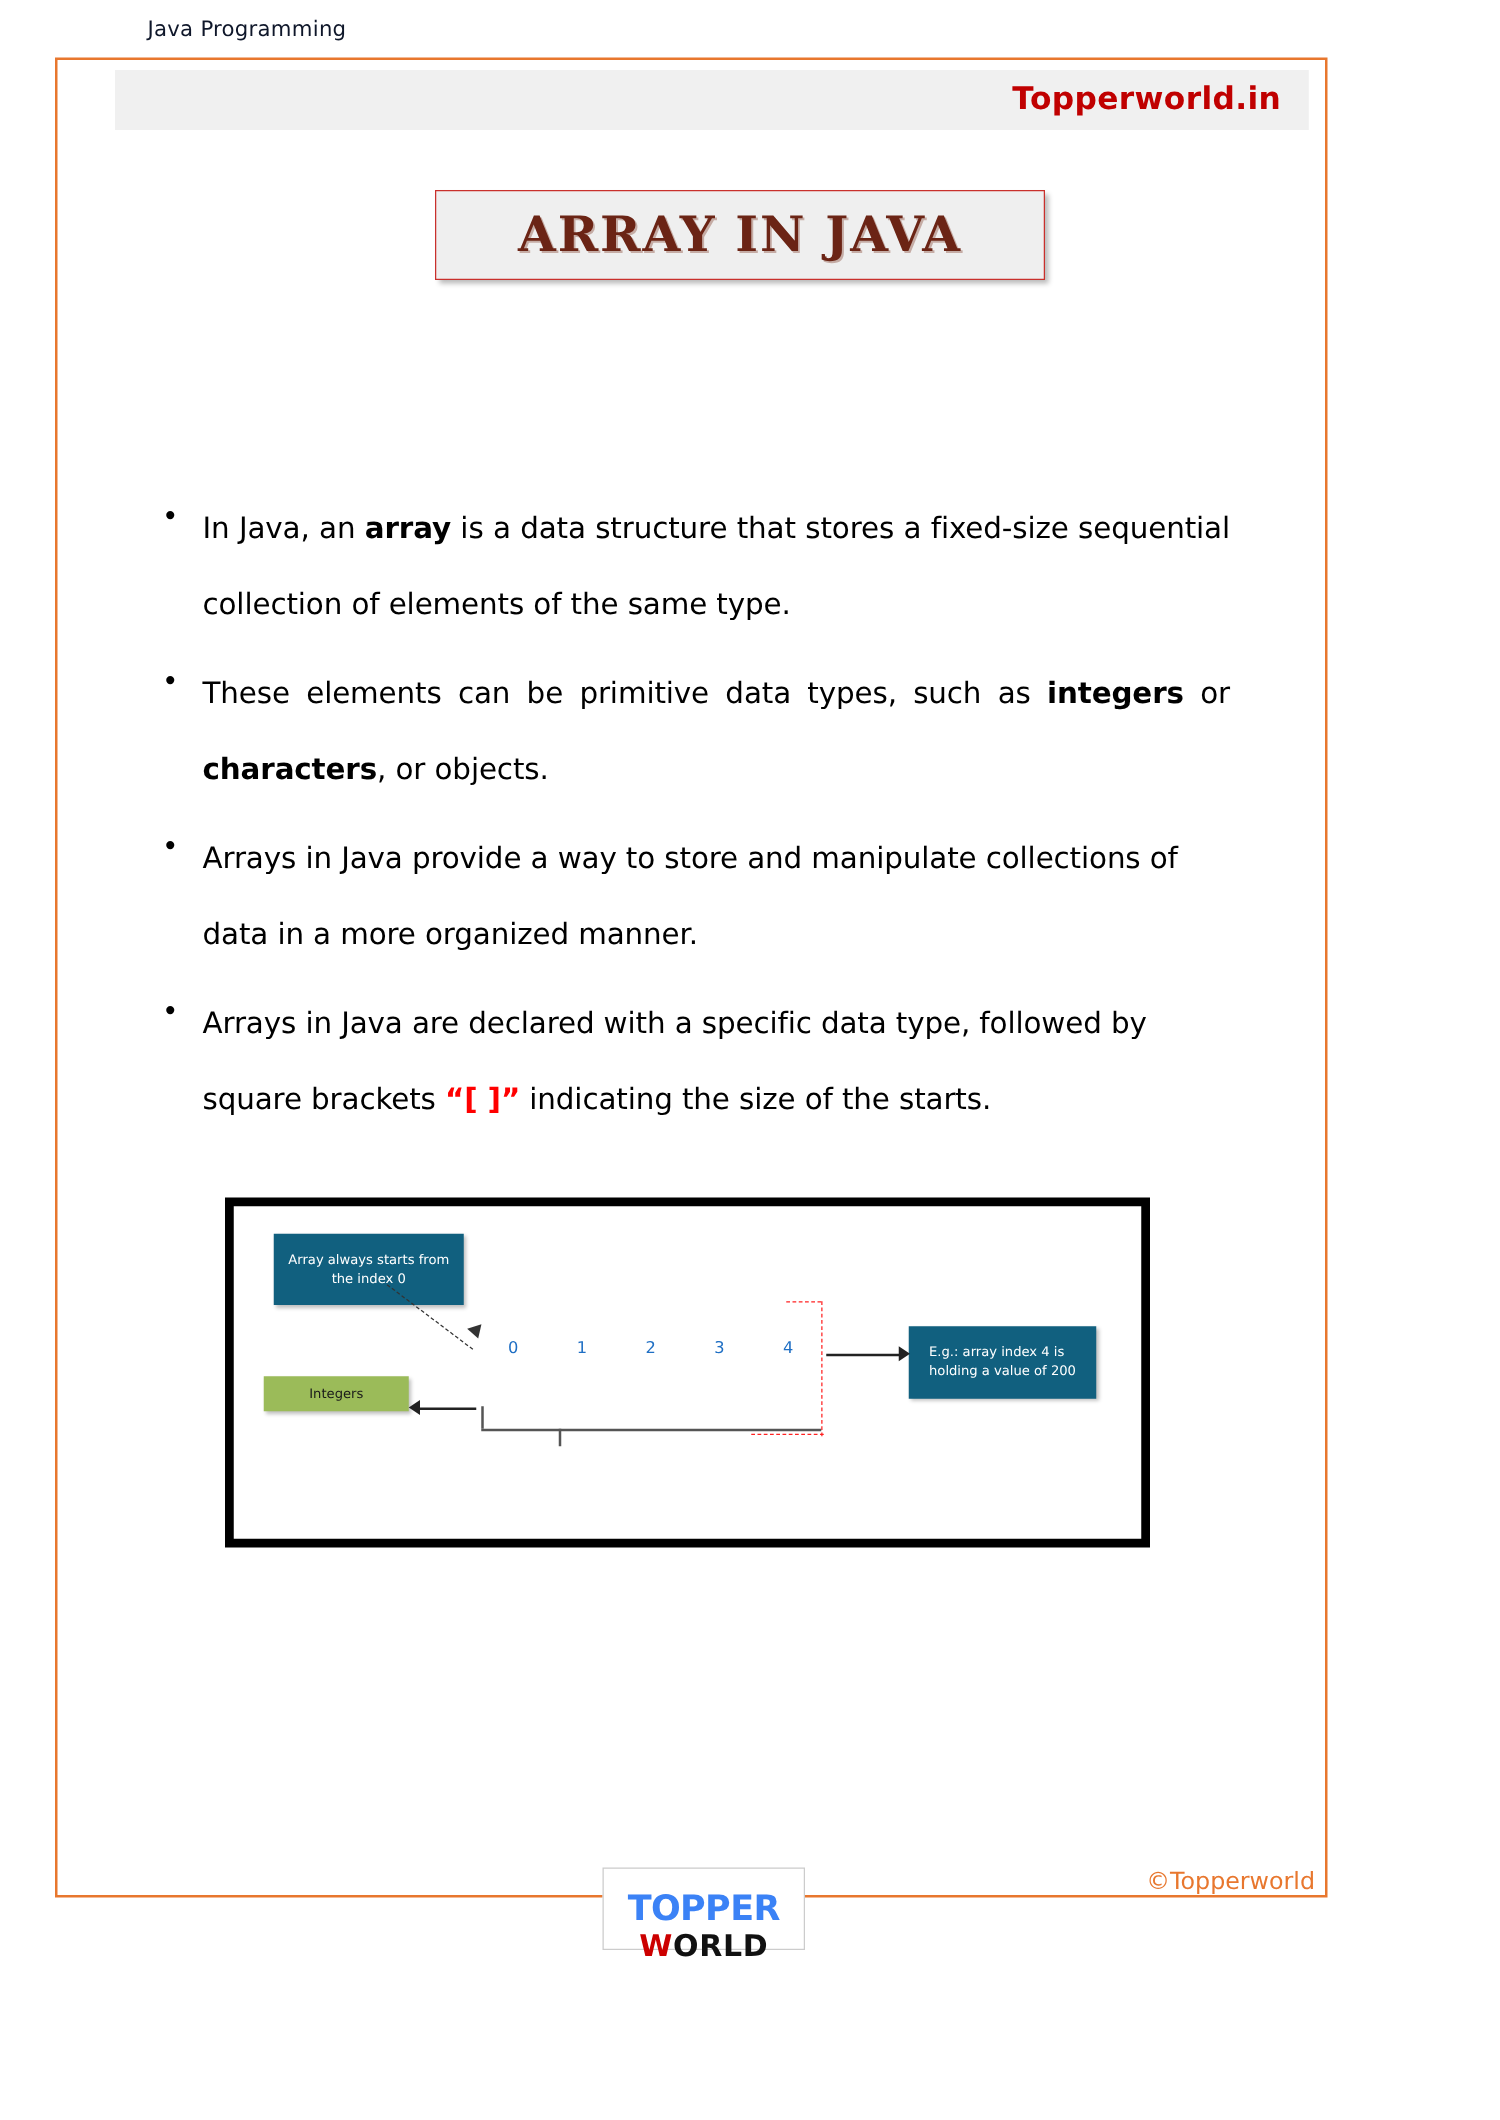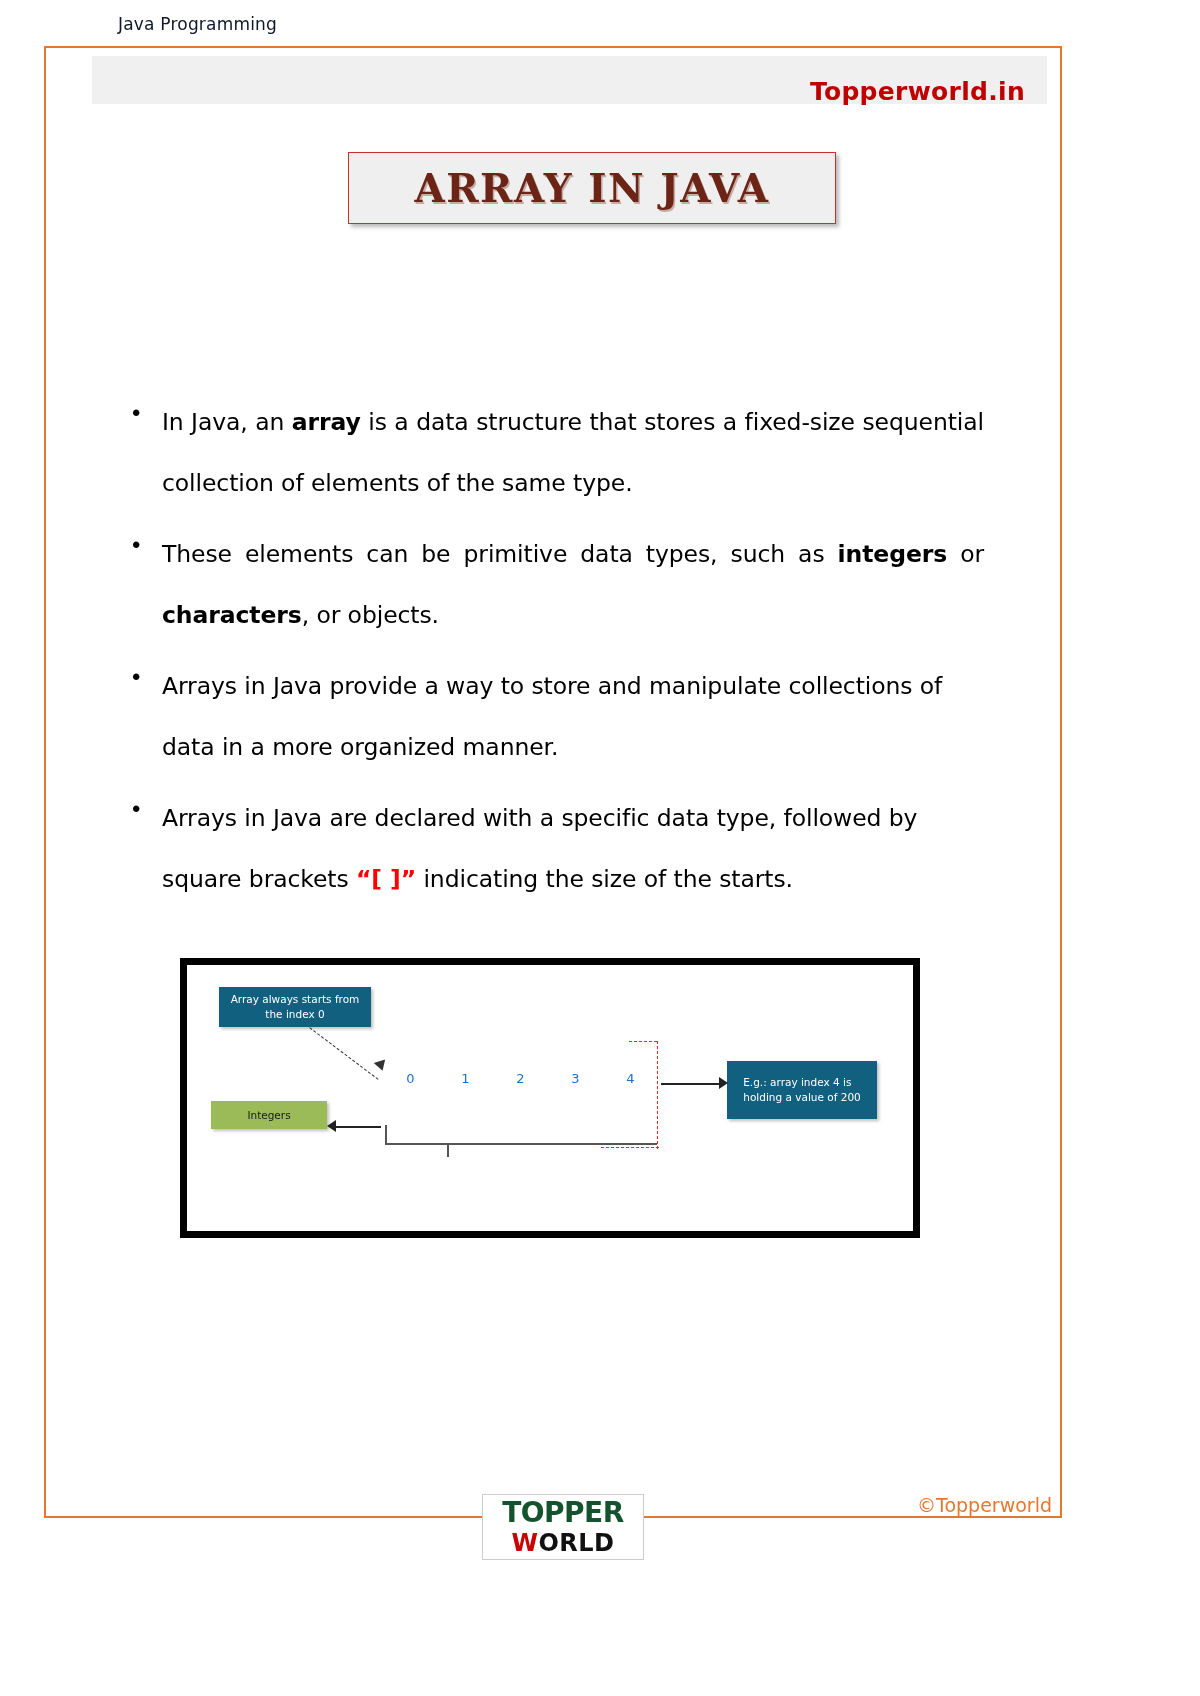--- a/index.html
+++ b/index.html
@@ -49,21 +49,20 @@
   }
   .brand {
     position: absolute;
     right: 22px;
     top: 8px;
     font-size: 25px;
     font-weight: bold;
     color: #c00000;
     font-family: "DejaVu Sans", sans-serif;
     letter-spacing: 0.3px;
-    margin-top: 13px;
   }
 
   
   .title-banner {
     position: absolute;
     left: 348px;
     top: 152px;
     width: 488px;
     height: 72px;
     background: #efefef;
@@ -149,21 +148,21 @@
     text-align: center;
     display: flex;
     align-items: center;
     justify-content: center;
     padding: 4px 8px;
     box-sizing: border-box;
     box-shadow: 2px 2px 3px rgba(0,0,0,0.25);
   }
   .callout-start {
     left: 32px; top: 22px;
-    width: 152px; height: 40px;
+    width: 152px; height: 57px;
   }
   .callout-eg {
     left: 540px; top: 96px;
     width: 150px; height: 58px;
     text-align: left;
     justify-content: center;
   }
   .callout-eg span { display: block; }
 
   .label-green {
@@ -331,24 +330,24 @@
     height: 66px;
     border: 1.5px solid #cccccc;
     background: #ffffff;
     box-sizing: border-box;
     text-align: center;
   }
   .logo-top {
     font-family: "DejaVu Sans", sans-serif;
     font-weight: bold;
     font-size: 28px;
-    color: #14532d;
+    color: #3b82f6;
     letter-spacing: -0.5px;
     line-height: 32px;
-    margin-top: 2px;
+    margin-top: 16px;
   }
   .logo-bottom {
     font-family: "DejaVu Sans", sans-serif;
     font-weight: bold;
     font-size: 24px;
     letter-spacing: 0.5px;
     line-height: 28px;
     color: #111111;
   }
   .logo-bottom .w-red { color: #cc0000; }

